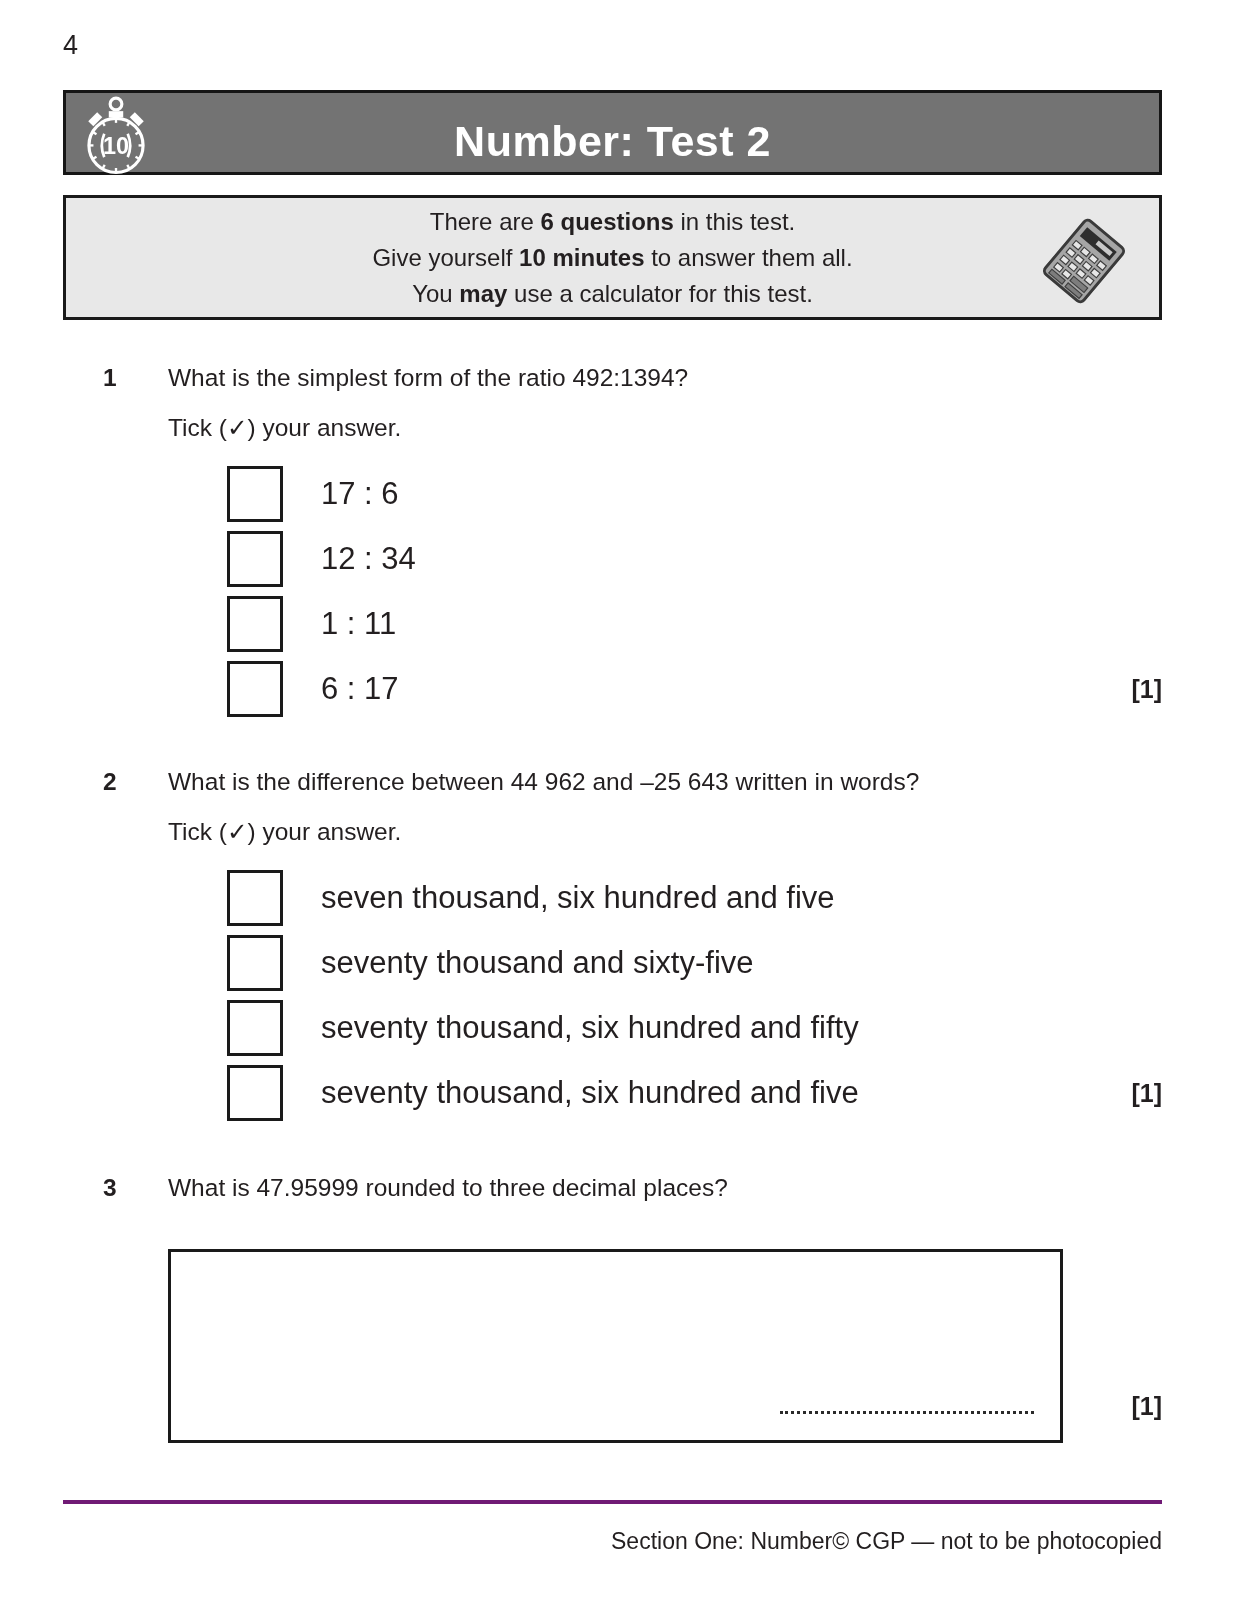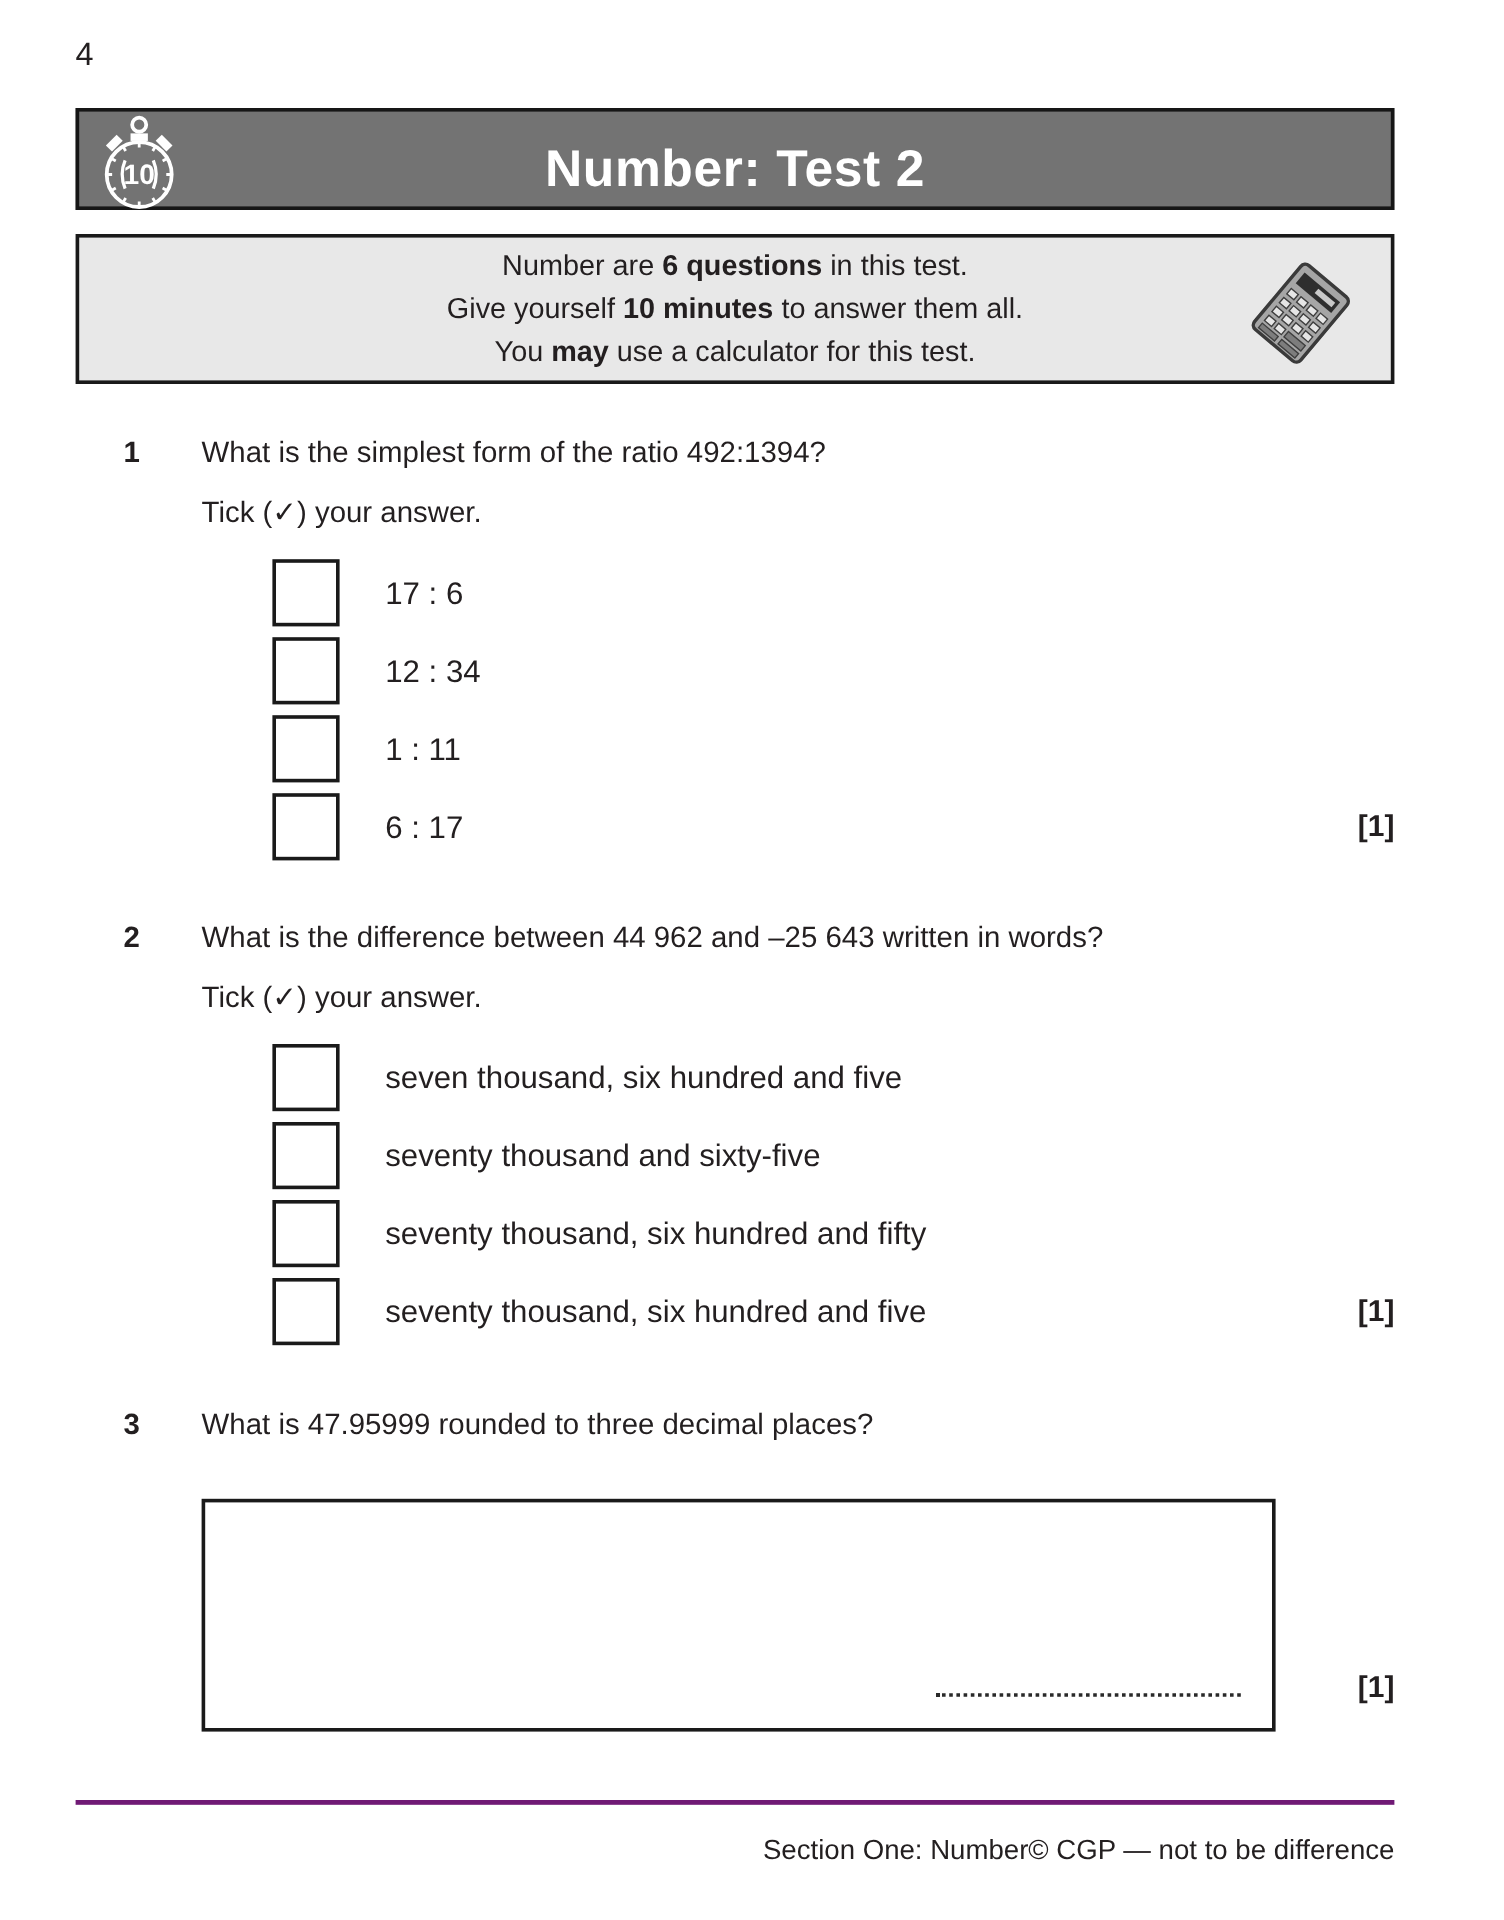--- a/index.html
+++ b/index.html
@@ -52,21 +52,21 @@
   .q-row{position:relative;padding-left:105px;font-size:24.5px;line-height:30px;}
   .q-num{position:absolute;left:40px;top:0;font-weight:700;}
   .tick-line{margin-top:20px;padding-left:105px;font-size:24.5px;line-height:30px;}
 
   .options{margin-top:23px;margin-left:164px;}
   .option-row{display:flex;align-items:center;margin-bottom:9px;}
   .checkbox{
     width:50px;height:50px;box-sizing:content-box;
     border:3px solid #1a1a1a;background:#ffffff;flex:0 0 auto;
   }
-  .option-label{margin-left:38px;font-size:26px;}
+  .option-label{margin-left:38px;font-size:31px;}
   .mark{font-weight:700;font-size:25px;margin-left:auto;}
 
   
   .answer-row{display:flex;margin-top:46px;margin-left:105px;}
   .answer-box{
     width:895px;height:194px;box-sizing:border-box;
     border:3px solid #1a1a1a;background:#ffffff;position:relative;flex:0 0 auto;
   }
   .answer-line{
     position:absolute;right:26px;bottom:26px;width:254px;height:0;
@@ -117,21 +117,21 @@
           <path d="M29 44 Q23.5 57 29 70" stroke="#ffffff" stroke-width="3" fill="none"></path>
           <path d="M55 44 Q60.5 57 55 70" stroke="#ffffff" stroke-width="3" fill="none"></path>
           <text x="42" y="66" text-anchor="middle" font-size="26" font-weight="bold" fill="#ffffff" font-family="Liberation Sans, sans-serif">10</text>
         </svg>
       </span>
       <span class="header-title">Number: Test 2</span>
     </div>
 
     <div class="info-box">
       <div class="info-line">
-        <span>Number are </span><b>6 questions</b><span> in this test.</span>
+        <span>There are </span><b>6 questions</b><span> in this test.</span>
       </div>
       <div class="info-line">
         <span>Give yourself </span><b>10 minutes</b><span> to answer them all.</span>
       </div>
       <div class="info-line">
         <span>You </span><b>may</b><span> use a calculator for this test.</span>
       </div>
       <span class="calc-wrap">
         <svg width="54" height="74" viewBox="0 0 56 76">
           <rect x="2" y="2" width="52" height="72" rx="5" fill="#a6a6a6" stroke="#3a3a3a" stroke-width="3"></rect>
@@ -225,15 +225,15 @@
         <div class="answer-box">
           <div class="answer-line"></div>
         </div>
         <span class="mark">[1]</span>
       </div>
     </div>
   </div>
 
   <div class="footer">
     <span>Section One: Number</span>
-    <span>© CGP — not to be difference</span>
+    <span>© CGP — not to be photocopied</span>
   </div>
 </div>
 
 </body></html>

